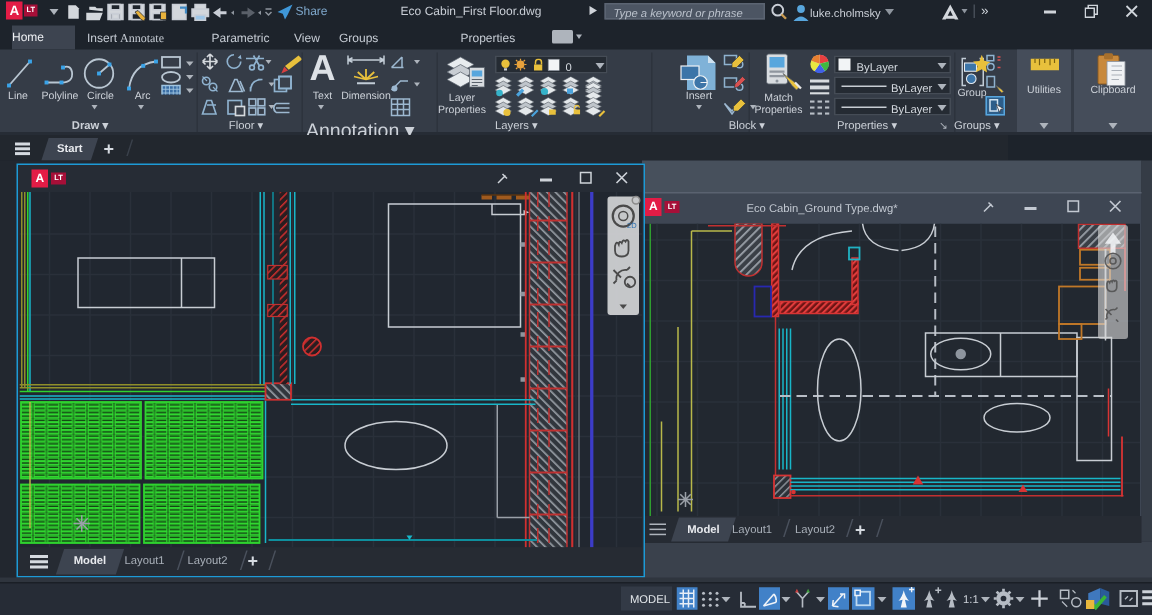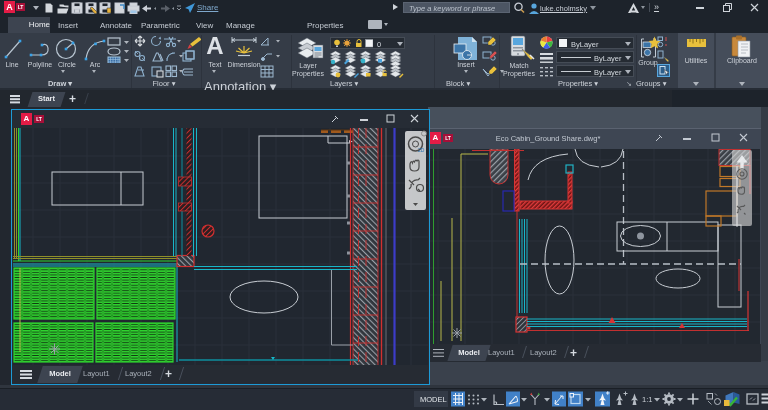--- a/index.html
+++ b/index.html
@@ -1,19 +1,19 @@
 <!DOCTYPE html>
 <html><head>
 <meta charset="utf-8">
 <style>
   html,body{margin:0;padding:0;background:#1d232b;}
   #app{position:relative;width:768px;height:410px;overflow:hidden;
        font-family:"Liberation Sans",sans-serif;background:#1d232b;}
   .abs{position:absolute;}
-  .txt{color:#c9ced6;white-space:nowrap;text-decoration:underline;}
+  .txt{color:#c9ced6;white-space:nowrap;}
 </style>
 </head>
 <body>
 <div id="app">
 
   <div class="abs" id="titlebar" style="left:0;top:0;width:768px;height:16px;background:#1d232b;">
 
     <div class="abs" style="left:4px;top:1px;width:11px;height:12px;background:#e31c46;"></div>
     <div class="abs" style="left:5px;top:2px;width:9px;height:10px;color:#fff;font-size:9px;font-weight:bold;text-align:center;line-height:10px;">A</div>
     <div class="abs" style="left:16px;top:3px;width:9px;height:8px;background:#a60f38;color:#fff;font-size:5px;font-weight:bold;text-align:center;line-height:8px;">LT</div>
@@ -56,20 +56,21 @@
         <path d="M130 7.5 l2-1.5 v3 z" fill="#8e959e" stroke="none"></path>
         <path d="M135 5 h4 m-4 2 l2 2 2-2" stroke="#8e959e" fill="none"></path>
       </g>
     </svg>
 
     <svg class="abs" style="left:184px;top:2px;" width="12" height="12" viewBox="0 0 12 12">
         <path d="M11 1 L1 6 l3.5 1.2 L6 11 l1.8-3.2 z" fill="#3f97d8"></path>
       </svg>
     <div class="abs txt" style="left:197px;top:3px;font-size:8px;color:#7fa8cc;">Share</div>
 
+    <div class="abs txt" style="left:234px;top:3px;width:160px;text-align:center;font-size:8px;">Eco Cabin_First Floor.dwg</div>
 
     <div class="abs" style="left:393px;top:4px;width:0;height:0;border-top:3.5px solid transparent;border-bottom:3.5px solid transparent;border-left:5px solid #cfd4da;"></div>
     <div class="abs" style="left:403px;top:1.5px;width:107px;height:11px;background:#4c5563;border:1px solid #5b6472;box-sizing:border-box;">
       <div class="abs" style="left:5px;top:1px;font-size:7.5px;font-style:italic;color:#bac1cb;">Type a keyword or phrase</div>
     </div>
 
     <svg class="abs" style="left:513px;top:2px;" width="12" height="12" viewBox="0 0 12 12">
         <circle cx="5.5" cy="4.8" r="3.6" fill="none" stroke="#c9ced6" stroke-width="1.3"></circle>
         <path d="M8 7.5 L11 10.5" stroke="#c89a50" stroke-width="1.6"></path>
       </svg>
@@ -92,26 +93,26 @@
     <svg class="abs" style="left:723px;top:3px;" width="9" height="9" viewBox="0 0 9 9">
         <rect x="0.5" y="2.5" width="6" height="6" fill="none" stroke="#cfd4da"></rect>
         <path d="M2.5 2.5 v-2 h6 v6 h-2" fill="none" stroke="#cfd4da"></path>
       </svg>
     <svg class="abs" style="left:750px;top:3px;" width="9" height="9" viewBox="0 0 9 9">
         <path d="M1 1 L8 8 M8 1 L1 8" stroke="#cfd4da" stroke-width="1.2"></path>
       </svg>
   </div>
 
   <div class="abs" id="tabrow" style="left:0;top:16px;width:768px;height:17px;background:#1d232b;font-size:8px;color:#c6ccd4;">
-    <div class="abs" style="left:8px;top:1px;width:42px;height:16px;background:#3d4450;color:#eef0f3;text-align:right;line-height:16px;">Home</div>
+    <div class="abs" style="left:8px;top:1px;width:42px;height:16px;background:#3d4450;color:#eef0f3;text-align:left;line-height:16px;">Home</div>
     <div class="abs" style="left:58px;top:5px;">Insert</div>
-    <div class="abs" style="left:100px;top:5px;">Annotate</div>
+    <div class="abs" style="left:80px;top:5px;font-family:Liberation Serif, serif;">Annotate</div>
     <div class="abs" style="left:141px;top:5px;">Parametric</div>
     <div class="abs" style="left:196px;top:5px;">View</div>
-    <div class="abs" style="left:226px;top:5px;">Manage</div>
+    <div class="abs" style="left:226px;top:5px;">Groups</div>
     <div class="abs" style="left:269px;top:20px;">Output</div>
     <div class="abs" style="left:307px;top:5px;">Properties</div>
     <div class="abs" style="left:368px;top:4px;width:14px;height:9px;background:#aeb4bc;border-radius:1px;"></div>
     <div class="abs" style="left:384px;top:7px;width:0;height:0;border-left:2.5px solid transparent;border-right:2.5px solid transparent;border-top:3.5px solid #aeb4bc;"></div>
   </div>
 
   <div class="abs" id="ribbon" style="left:0;top:33px;width:768px;height:57px;background:#353c47;color:#ccd1d8;font-size:7px;">
     <div class="abs" style="left:0;top:55px;width:768px;height:2px;background:#262c35;"></div>
 
     <div class="abs" style="left:131px;top:2px;width:1px;height:53px;background:#2d333d;"></div>
@@ -301,21 +302,21 @@
           <circle cx="41" cy="23" r="2.2" fill="#3a414c"></circle>
         <path d="M31 34 l5 5 5-5 -5 7z" stroke="#9db8d0"></path>
       </g>
       <path d="M41 2 l3 3 -5 5 -3 0 0-3z" fill="#e8c03c" stroke="#2b323c" stroke-width="0.4"></path>
       <path d="M43 16 l2 2 -5 5 -2.5 0.5 0.5-2.5z" fill="#d85050" stroke="#2b323c" stroke-width="0.4"></path>
       <path d="M42 31 l3 3 -5 5 -3 0 0-3z" fill="#e8c03c" stroke="#2b323c" stroke-width="0.4"></path>
     </svg>
     <div class="abs" style="left:446px;top:28px;width:40px;text-align:center;">Insert</div>
     <div class="abs" style="left:464px;top:37px;width:0;height:0;border-left:2.5px solid transparent;border-right:2.5px solid transparent;border-top:3.5px solid #aeb4bc;"></div>
     <div class="abs" style="left:500px;top:37px;width:0;height:0;border-left:2.5px solid transparent;border-right:2.5px solid transparent;border-top:3.5px solid #aeb4bc;"></div>
-    <div class="abs" style="left:446px;top:46px;width:64px;text-align:left;font-size:7.5px;">Block ▾</div>
+    <div class="abs" style="left:446px;top:46px;width:64px;text-align:right;font-size:7.5px;">Block ▾</div>
 
     <svg class="abs" style="left:508px;top:2px;" width="28" height="26" viewBox="0 0 28 26">
       <rect x="3" y="1" width="14" height="20" rx="1.5" fill="#d8dce0" stroke="#5a626c" stroke-width="0.6"></rect>
       <rect x="5" y="3" width="10" height="7" fill="#58a6dd"></rect>
       <rect x="5" y="12" width="10" height="1.5" fill="#8e959e"></rect>
       <rect x="5" y="15" width="10" height="1.5" fill="#8e959e"></rect>
       <circle cx="10" cy="19" r="1" fill="#8e959e"></circle>
       <path d="M14 14 l8 6 3 3 -2 2 -3-3z" fill="#e8c03c" stroke="#5a626c" stroke-width="0.5"></path>
       <path d="M22 20 l4 4" stroke="#e8e8e8" stroke-width="1.5"></path>
     </svg>
@@ -427,21 +428,21 @@
 
     <div class="abs" style="left:761px;top:107px;width:7px;height:254px;background:#353c46;"></div>
 
     <div class="abs" style="left:428px;top:361px;width:340px;height:27px;background:#3a414c;"></div>
 
     <div class="abs" style="left:428px;top:128px;width:333px;height:233px;background:#3e4653;border-top:1px solid #5a6270;box-sizing:border-box;">
 
       <div class="abs" style="left:2px;top:3px;width:11px;height:12px;background:#e31c46;"></div>
       <div class="abs" style="left:3px;top:4px;width:9px;height:10px;color:#fff;font-size:8px;font-weight:bold;text-align:center;line-height:10px;">A</div>
       <div class="abs" style="left:15px;top:5px;width:10px;height:8px;background:#a60f38;color:#fff;font-size:5px;font-weight:bold;text-align:center;line-height:8px;">LT</div>
-      <div class="abs" style="left:20px;top:5px;width:200px;text-align:center;font-size:7.5px;color:#c3c9d2;">Eco Cabin_Ground Share.dwg*</div>
+      <div class="abs" style="left:20px;top:5px;width:200px;text-align:center;font-size:7.5px;color:#c3c9d2;">Eco Cabin_Ground Type.dwg*</div>
       <svg class="abs" style="left:226px;top:4px;" width="10" height="10" viewBox="0 0 10 10">
           <path d="M3 7 L7 3 M5 2 l3 3 M2 8 l2-2" stroke="#c3c9d2" stroke-width="1" fill="none"></path>
         </svg>
       <div class="abs" style="left:255px;top:9px;width:8px;height:1.5px;background:#c3c9d2;"></div>
       <svg class="abs" style="left:283px;top:4px;" width="9" height="9" viewBox="0 0 9 9">
           <rect x="1" y="1" width="7" height="7" fill="none" stroke="#c3c9d2"></rect>
         </svg>
       <svg class="abs" style="left:311px;top:4px;" width="9" height="9" viewBox="0 0 9 9">
           <path d="M1 1 L8 8 M8 1 L1 8" stroke="#c3c9d2" stroke-width="1.1"></path>
         </svg>

